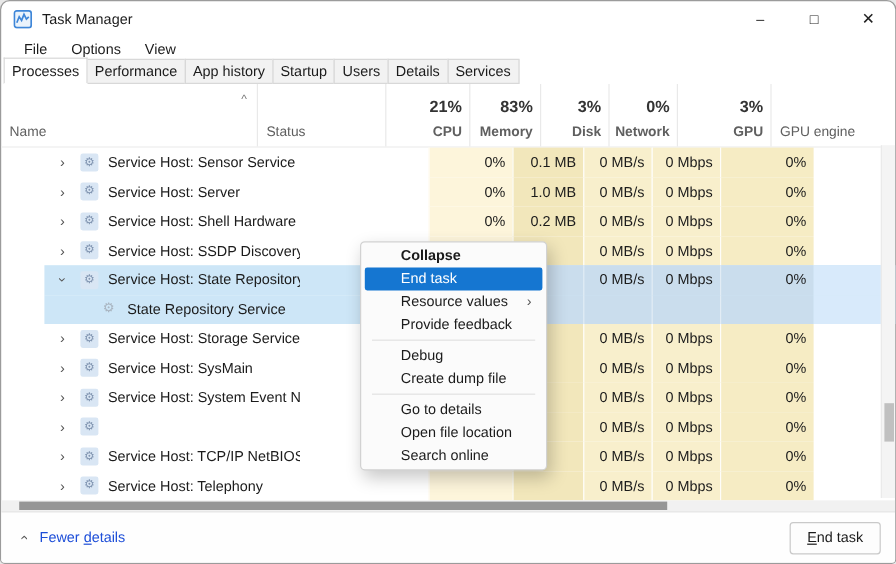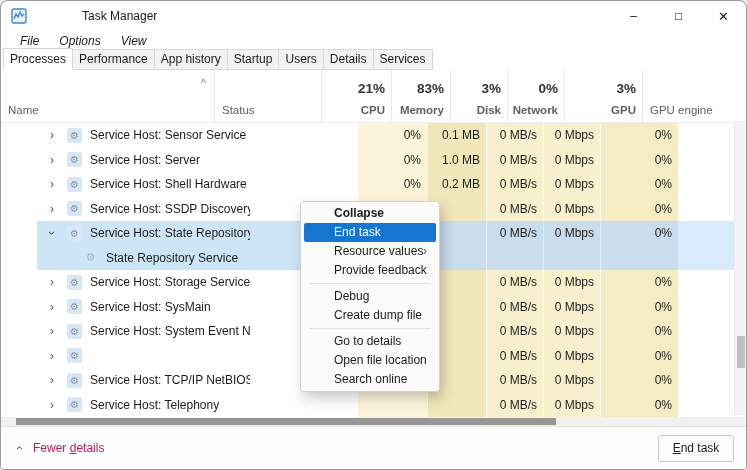--- a/index.html
+++ b/index.html
@@ -5,31 +5,31 @@
   :root{
     --accent:#1576d1; --selected-row:#cde6f7; --selected-cell:#cadded; --selected-engine:#d8eafb;
     --heat-cpu:#fdf5db; --heat-memory:#f2e7bb; --heat-disk:#f8efcc; --heat-network:#f8efcc; --heat-gpu:#f6ecc4;
   }
   *{margin:0;padding:0;box-sizing:border-box;font-family:"Liberation Sans","DejaVu Sans",sans-serif;}
   html,body{background:#e8e8e8;}
   .window{position:relative;width:747px;height:470px;background:#fff;border:1px solid #9b9b9b;
           border-radius:8px 8px 4px 4px;overflow:hidden;display:flex;flex-direction:column;}
 
   
-  .titlebar{height:30px;display:flex;align-items:center;flex:0 0 auto;gap:47px;}
+  .titlebar{height:30px;display:flex;align-items:center;flex:0 0 auto;}
   .app-icon{margin:0 8px 0 10px;width:16px;height:16px;flex:0 0 auto;}
   .title{font-size:12px;color:#1b1b1b;}
   .win-controls{margin-left:auto;display:flex;height:100%;}
   .win-btn{width:45px;height:100%;display:flex;align-items:center;justify-content:center;
            font-size:12px;color:#222;cursor:default;}
   .win-btn.close{font-size:13px;}
 
   
   .menubar{height:19px;display:flex;align-items:center;padding-left:9px;flex:0 0 auto;}
-  .menubar .mitem{font-size:12px;color:#1b1b1b;padding:0 10px;font-style:italic;}
+  .menubar .mitem{font-size:12px;color:#1b1b1b;padding:0 10px;}
 
   
   .tabs{height:20px;display:flex;align-items:flex-end;padding-left:2px;flex:0 0 auto;}
   .tab{font-size:12px;color:#1b1b1b;background:#f2f2f2;border:1px solid #d8d8d8;
        padding:2px 6px 3px;margin-right:-1px;white-space:nowrap;}
   .tab.active{background:#fff;border-bottom-color:#fff;padding-top:3px;position:relative;z-index:2;}
 
   
   .grid{display:grid;grid-template-columns:213px 107px 70px 59px 57px 57px 78px 94px;width:735px;}
   .header{height:53px;border-bottom:1px solid #ededed;position:relative;flex:0 0 auto;}
@@ -65,30 +65,30 @@
   .row.selected .engine{background:var(--selected-engine);}
 
   
   .vscroll{position:absolute;right:0;top:120px;width:12px;height:294px;background:#f4f4f4;border-left:1px solid #eaeaea;}
   .vthumb{position:absolute;left:2px;top:215px;width:8px;height:32px;background:#c0c0c0;}
   .hscroll{height:9px;background:#f1f1f1;position:relative;flex:0 0 auto;}
   .hthumb{position:absolute;left:15px;top:1px;width:540px;height:7px;background:#969696;}
 
   
   .footer{flex:1 1 auto;border-top:1px solid #e2e2e2;display:flex;align-items:center;background:#fefefe;}
-  .fewer{display:flex;align-items:flex-start;margin-left:16px;font-size:12px;color:#be185d;}
+  .fewer{display:flex;align-items:flex-start;margin-left:16px;font-size:12px;color:#1d4ed8;}
   .fewer .fchev{display:inline-block;transform:rotate(-90deg);font-size:12px;color:#555;margin-right:12px;}
   .fewer .fchev::before{content:"›";}
   .u{text-decoration:underline;}
   .endtask-btn{margin-left:auto;margin-right:12px;width:76px;height:27px;background:#fdfdfd;
                border:1px solid #c9c9c9;border-radius:3px;font-size:12px;color:#1b1b1b;
                display:flex;align-items:center;justify-content:center;}
 
   
-  .ctxmenu{position:absolute;left:299px;top:200px;width:140px;background:#fbfbfb;border:1px solid #d2d2d2;
+  .ctxmenu{position:absolute;left:299px;top:200px;width:156px;background:#fbfbfb;border:1px solid #d2d2d2;
            border-radius:4px;box-shadow:3px 6px 14px rgba(0,0,0,.22);z-index:50;padding:2px 0;}
   .mi{height:19px;line-height:19px;font-size:12px;color:#1b1b1b;padding-left:30px;position:relative;margin:0 3px;border-radius:2px;}
   .mi.bold{font-weight:bold;}
   .mi.hilite{background:var(--accent);color:#fff;}
   .mi .sub{position:absolute;right:9px;top:0;color:#555;font-size:12px;}
   .msep{height:1px;background:#e1e1e1;margin:3px 9px;}
 </style>
 </head>
 <body>
 

